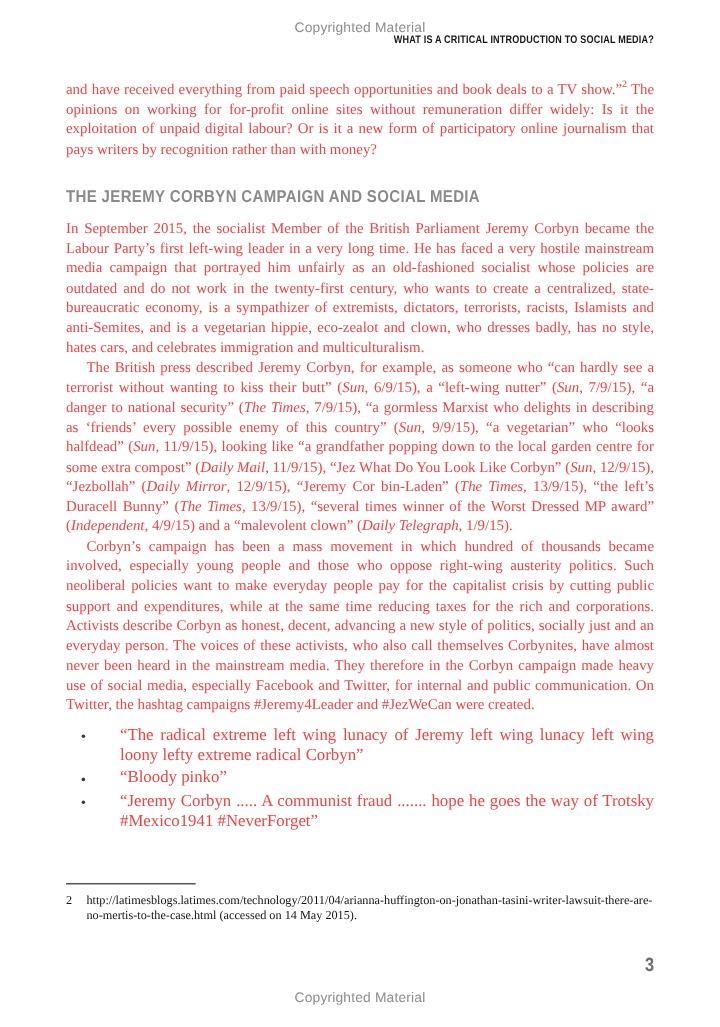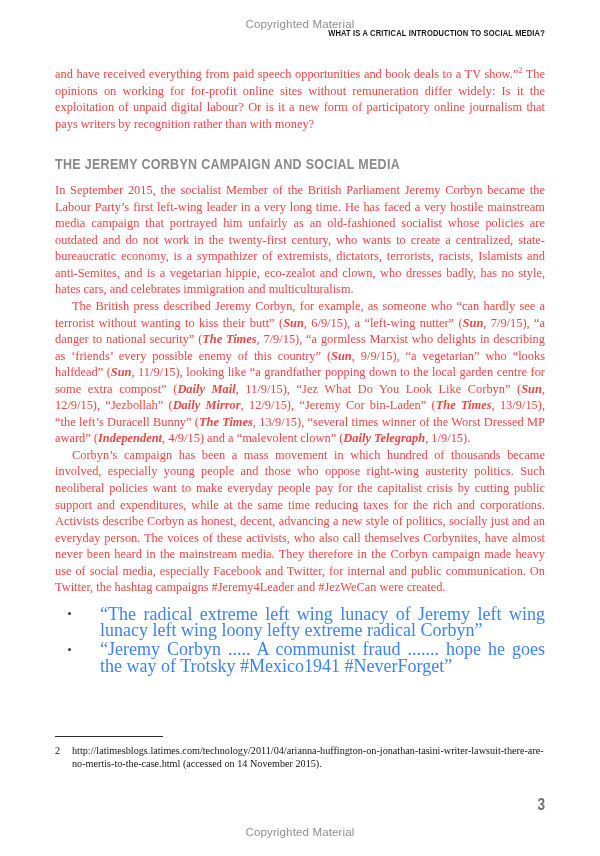--- a/index.html
+++ b/index.html
@@ -90,41 +90,41 @@
     font-weight: bold;
     font-size: 14.2px;
     letter-spacing: 0.35px;
     color: #8a8a8a;
     text-transform: uppercase;
     transform: scaleX(0.88);
     transform-origin: left center;
     white-space: nowrap;
   }
 
-  i, em { font-style: italic; font-weight: bold; }
+  i, em { font-style: italic; }
   sup.fn {
     font-size: 8.2px;
     vertical-align: super;
     line-height: 0;
   }
 
   
   ul.bullets {
     margin: 10px 0 0 0;
     padding: 0;
     list-style: none;
   }
   ul.bullets li {
     position: relative;
     padding-left: 45px;
     margin-bottom: 2.5px;
-    font-size: 18px;
+    font-size: 14px;
     line-height: 16.55px;
     text-align: justify;
-    color: #3b82f6;
+    color: #ef4444;
   }
   ul.bullets li .bullet-dot {
     position: absolute;
     left: 13px;
     top: 6.2px;
     width: 3.4px;
     height: 3.4px;
     background: #3a3a3a;
     border-radius: 50%;
   }
@@ -188,29 +188,30 @@
 
     <p class="body">In September 2015, the socialist Member of the British Parliament Jeremy Corbyn became the Labour Party’s first left-wing leader in a very long time. He has faced a very hostile mainstream media campaign that portrayed him unfairly as an old-fashioned socialist whose policies are outdated and do not work in the twenty-first century, who wants to create a centralized, state-bureaucratic economy, is a sympathizer of extremists, dictators, terrorists, racists, Islamists and anti-Semites, and is a vegetarian hippie, eco-zealot and clown, who dresses badly, has no style, hates cars, and celebrates immigration and multiculturalism.</p>
 
     <p class="body indent" id="paragraph-2"><span>The British press described Jeremy Corbyn, for example, as someone who “can hardly see a terrorist without wanting to kiss their butt” (</span><i>Sun</i><span>, 6/9/15), a “left-wing nutter” (</span><i>Sun</i><span>, 7/9/15), “a danger to national security” (</span><i>The Times</i><span>, 7/9/15), “a gormless Marxist who delights in describing as ‘friends’ every possible enemy of this country” (</span><i>Sun</i><span>, 9/9/15), “a vegetarian” who “looks halfdead” (</span><i>Sun</i><span>, 11/9/15), looking like “a grandfather popping down to the local garden centre for some extra compost” (</span><i>Daily Mail</i><span>, 11/9/15), “Jez What Do You Look Like Corbyn” (</span><i>Sun</i><span>, 12/9/15), “Jezbollah” (</span><i>Daily Mirror</i><span>, 12/9/15), “Jeremy Cor bin-Laden” (</span><i>The Times</i><span>, 13/9/15), “the left’s Duracell Bunny” (</span><i>The Times</i><span>, 13/9/15), “several times winner of the Worst Dressed MP award” (</span><i>Independent</i><span>, 4/9/15) and a “malevolent clown” (</span><i>Daily Telegraph</i><span>, 1/9/15).</span></p>
 
     <p class="body indent">Corbyn’s campaign has been a mass movement in which hundred of thousands became involved, especially young people and those who oppose right-wing austerity politics. Such neoliberal policies want to make everyday people pay for the capitalist crisis by cutting public support and expenditures, while at the same time reducing taxes for the rich and corporations. Activists describe Corbyn as honest, decent, advancing a new style of politics, socially just and an everyday person. The voices of these activists, who also call themselves Corbynites, have almost never been heard in the mainstream media. They therefore in the Corbyn campaign made heavy use of social media, especially Facebook and Twitter, for internal and public communication. On Twitter, the hashtag campaigns #Jeremy4Leader and #JezWeCan were created.</p>
 
 
     <ul class="bullets" id="bullet-list">
         <li><span class="bullet-dot"></span><span>“The radical extreme left wing lunacy of Jeremy left wing lunacy left wing loony lefty extreme radical Corbyn”</span></li>
+        <li><span class="bullet-dot"></span><span>“Bloody pinko”</span></li>
         <li><span class="bullet-dot"></span><span>“Jeremy Corbyn ..... A communist fraud ....... hope he goes the way of Trotsky #Mexico1941 #NeverForget”</span></li>
       </ul>
 
   </div>
 
   <div class="footnote-zone">
     <div class="footnote-rule"></div>
     <div class="footnote">
-      <span class="fn-num">2</span><span>http://latimesblogs.latimes.com/technology/2011/04/arianna-huffington-on-jonathan-tasini-writer-lawsuit-there-are-no-mertis-to-the-case.html (accessed on 14 November 2015).</span>
+      <span class="fn-num">2</span><span>http://latimesblogs.latimes.com/technology/2011/04/arianna-huffington-on-jonathan-tasini-writer-lawsuit-there-are-no-mertis-to-the-case.html (accessed on 14 May 2015).</span>
     </div>
   </div>
 
   <div class="folio">3</div>
 
   <div class="watermark-bottom">Copyrighted Material</div>
 
 </div>
 
 </body></html>

